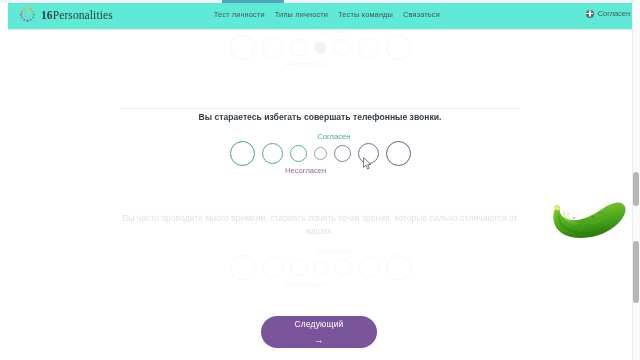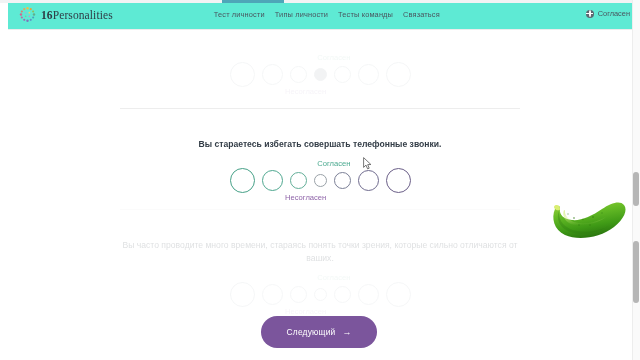--- a/index.html
+++ b/index.html
@@ -143,21 +143,21 @@
     left: 0; right: 0; top: 0;
     height: 1px;
     background: #ededed;
   }
 
   .qtext {
     text-align: center;
     font-size: 8.6px;
     line-height: 13px;
     color: #3e4851;
-    padding-top: 30px;
+    padding-top: 3px;
   }
   .qtext.strong { font-weight: 700; color: #333d47; }
 
   
   .scale {
     display: flex;
     align-items: center;
     justify-content: center;
     gap: 0;
     margin-top: 8px;
@@ -241,20 +241,21 @@
     width: 116px;
     height: 32px;
     border-radius: 16px;
     background: #7b559c;
     display: flex;
     align-items: center;
     justify-content: center;
     gap: 7px;
     cursor: pointer;
     border: none;
+    flex-direction: column;
   }
   .next-label {
     color: #ffffff;
     font-size: 8.4px;
     letter-spacing: .2px;
   }
   .next-arrow {
     color: #ffffff;
     font-size: 9px;
     line-height: 1;

